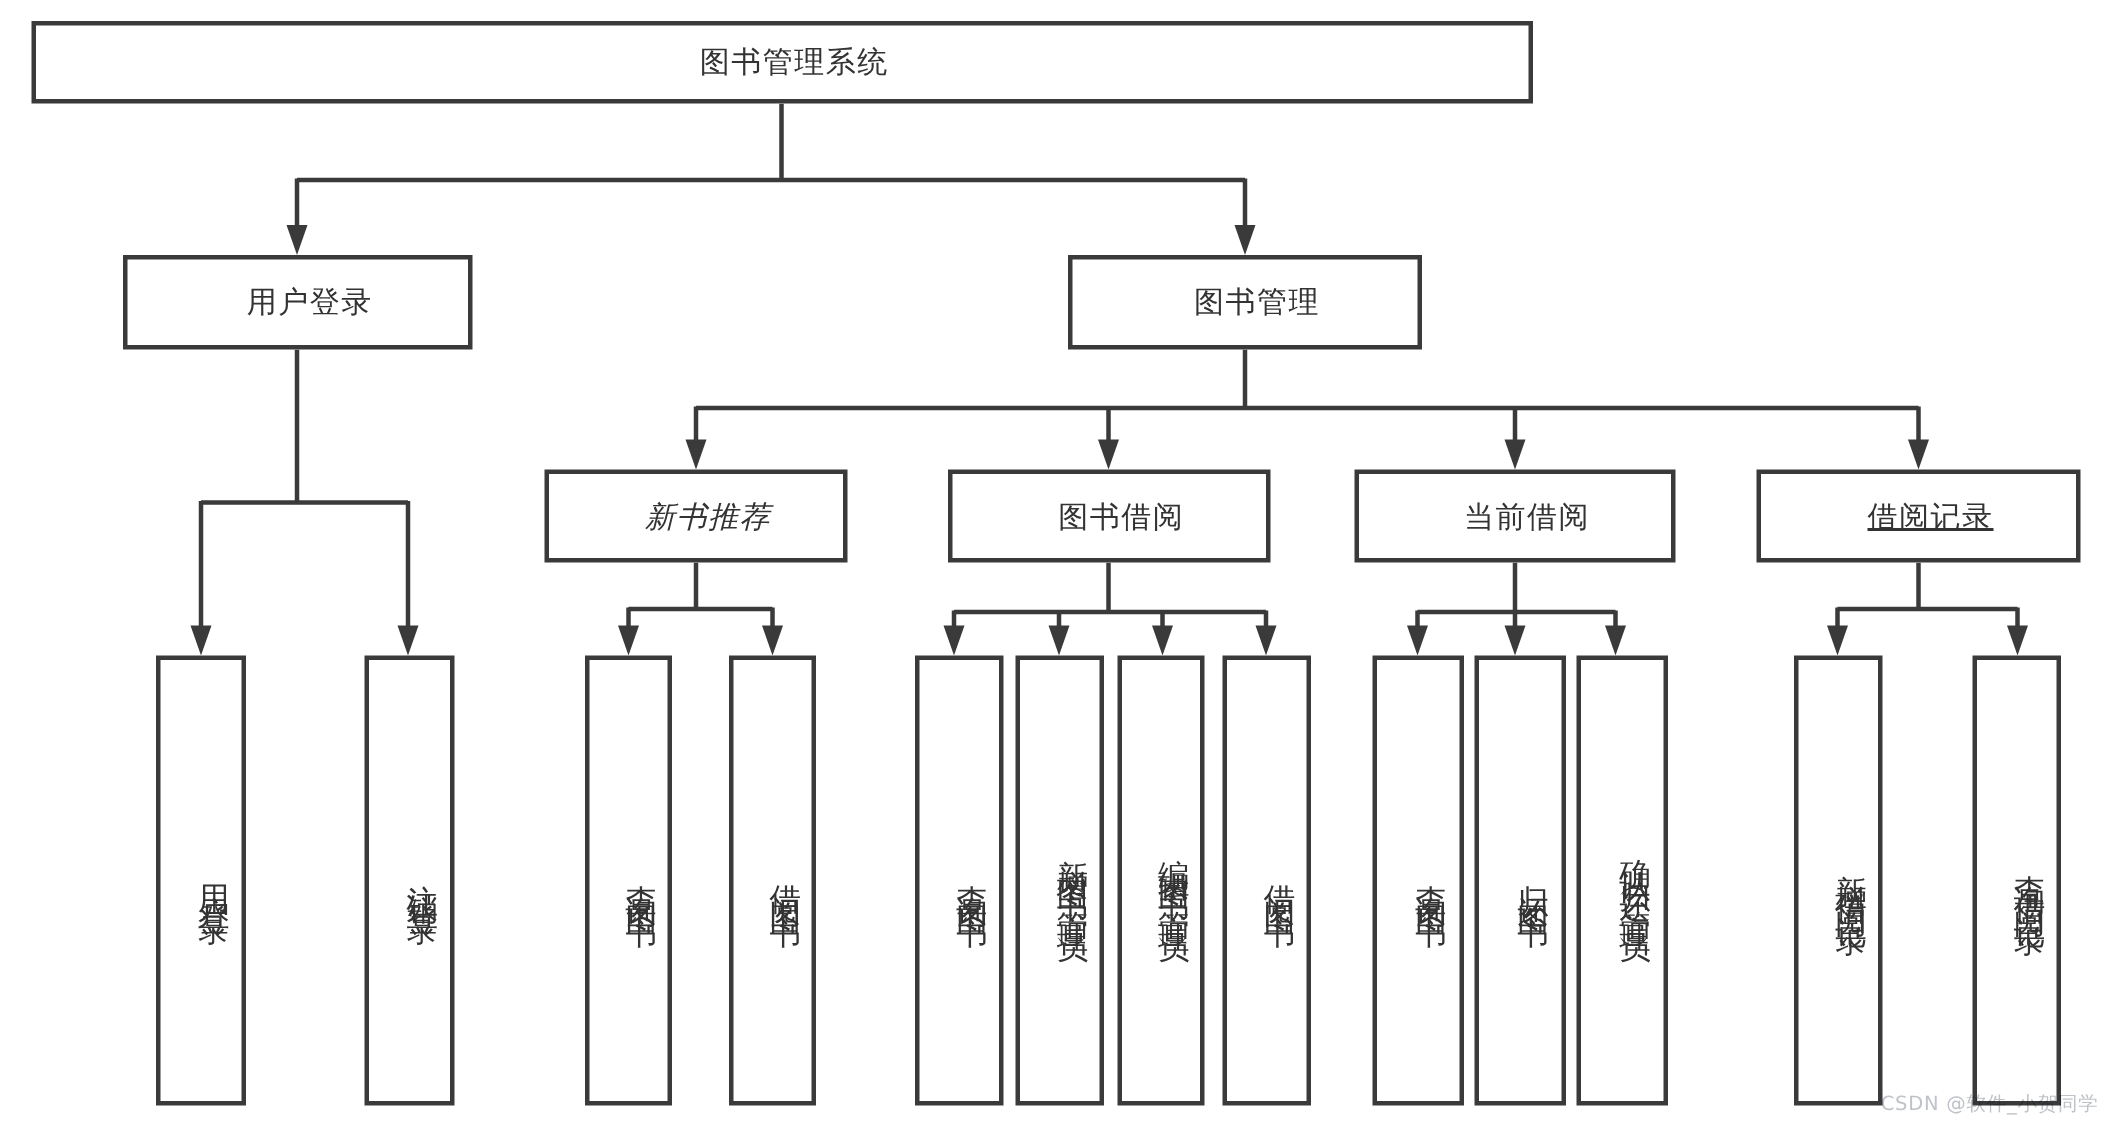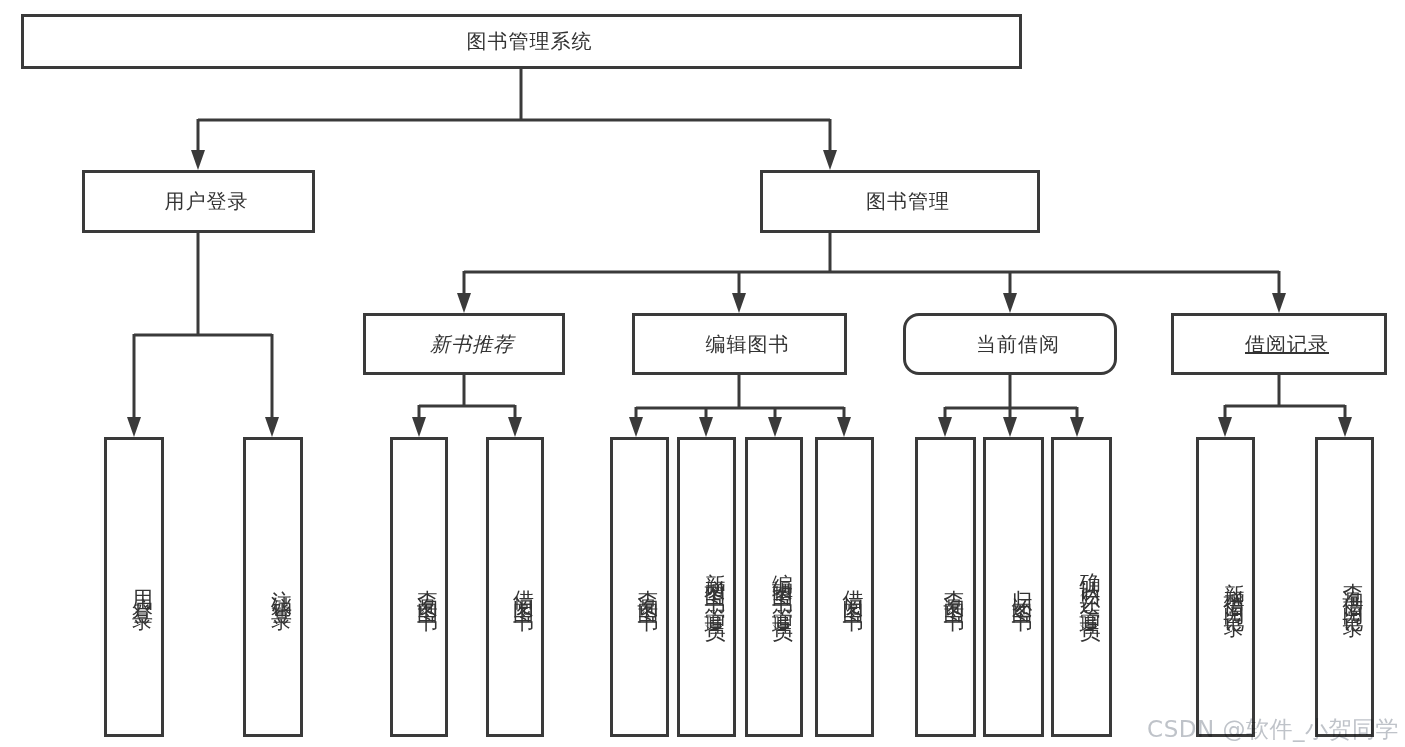--- a/index.html
+++ b/index.html
@@ -39,44 +39,44 @@
     writing-mode: vertical-rl;
     text-orientation: mixed;
     font-size: 21px;
     letter-spacing: 7px;
     line-height: 1;
     white-space: nowrap;
   }
   
   .n-root            { left: 21px;   top: 14px;  width: 1001px; height: 55px; }
   .n-user-login      { left: 82px;   top: 170px; width: 233px;  height: 63px; }
-  .n-book-mgmt       { left: 712px;  top: 170px; width: 280px;  height: 63px; margin-left: 48px; }
+  .n-book-mgmt       { left: 712px;  top: 170px; width: 236px;  height: 63px; }
   .n-new-book-rec    { left: 363px;  top: 313px; width: 202px;  height: 62px; font-style: italic; }
   .n-book-borrow     { left: 632px;  top: 313px; width: 215px;  height: 62px; }
-  .n-current-borrow  { left: 903px;  top: 313px; width: 214px;  height: 62px; border-radius: 16px; }
+  .n-current-borrow  { left: 903px;  top: 313px; width: 214px;  height: 62px; }
   .n-borrow-records  { left: 1171px; top: 313px; width: 216px;  height: 62px; text-decoration: underline; }
   .leaf { top: 437px; height: 300px; }
   .l-user-login      { left: 104px;  width: 60px; }
   .l-logout          { left: 243px;  width: 60px; }
   .l-query-book-new  { left: 390px;  width: 58px; }
   .l-borrow-book-new { left: 486px;  width: 58px; }
   .l-query-book-bor  { left: 610px;  width: 59px; }
   .l-add-book        { left: 677px;  width: 59px; }
   .l-edit-book       { left: 745px;  width: 58px; }
   .l-borrow-book-bor { left: 815px;  width: 59px; }
   .l-query-book-cur  { left: 915px;  width: 61px; }
   .l-return-book     { left: 983px;  width: 61px; }
   .l-confirm-return  { left: 1051px; width: 61px; }
   .l-add-record      { left: 1196px; width: 59px; }
   .l-query-record    { left: 1315px; width: 59px; }
   #watermark {
     position: absolute;
     right: 6px;
     bottom: 2px;
-    font-size: 23px;
+    font-size: 13px;
     letter-spacing: 0.5px;
     color: var(--watermark, #bfc3c9);
     z-index: 3;
     mix-blend-mode: multiply;
     white-space: nowrap;
   }
   line, polyline { stroke: var(--border, #3a3a3a); stroke-width: 3; fill: none; }
   polygon { fill: var(--border, #3a3a3a); stroke: none; }
 </style>
 </head>
@@ -154,21 +154,21 @@
     <span class="label">用户登录</span>
   </div>
   <div class="node n-book-mgmt">
     <span class="label">图书管理</span>
   </div>
 
   <div class="node n-new-book-rec">
     <span class="label">新书推荐</span>
   </div>
   <div class="node n-book-borrow">
-    <span class="label">编辑图书</span>
+    <span class="label">图书借阅</span>
   </div>
   <div class="node n-current-borrow">
     <span class="label">当前借阅</span>
   </div>
   <div class="node n-borrow-records">
     <span class="label">借阅记录</span>
   </div>
 
   <div class="node vnode leaf l-user-login">
     <span class="label">用户登录</span>

